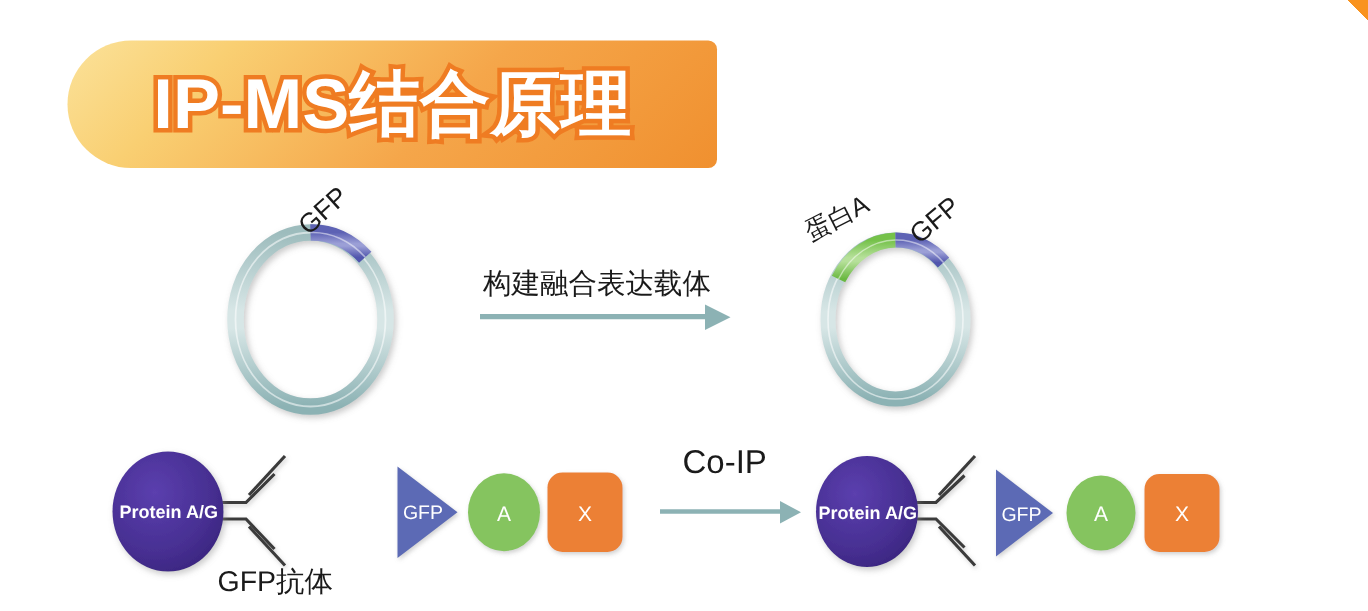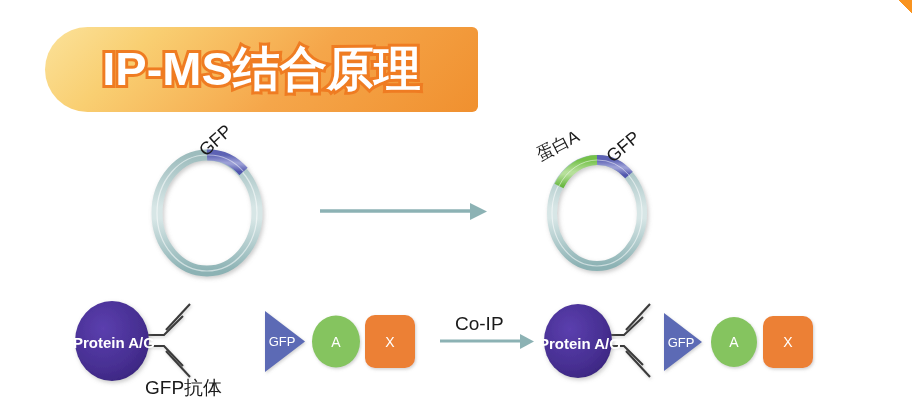--- a/index.html
+++ b/index.html
@@ -97,41 +97,41 @@
     transform: rotate(-40deg);
     transform-origin: left bottom;
   }
   .lbl-step1 {
     left: 322px;
     top: 176px;
     font-size: 19px;
   }
   .lbl-coip {
     left: 455px;
-    top: 313px;
-    font-size: 19px;
+    top: 295px;
+    font-size: 22px;
   }
   .lbl-antibody {
     left: 145px;
     top: 375px;
     font-size: 19px;
     text-align: center;
   }
 
   
   .shape-text {
     position: absolute;
     color: #ffffff;
     white-space: nowrap;
     text-align: center;
     font-family: "Liberation Sans", sans-serif;
     pointer-events: none;
   }
   .t-pag {
-    font-size: 15px;
+    font-size: 12px;
     font-weight: bold;
   }
   .t-small {
     font-size: 13px;
   }
   .t-mid {
     font-size: 14px;
   }
 </style>
 </head>
@@ -246,20 +246,21 @@
       <polygon points="664,313 664,371 702,342" fill="#5b6bb5" filter="url(#tinyShadow)"></polygon>
 
       <ellipse cx="734" cy="342" rx="23" ry="25" fill="#85c45f" filter="url(#tinyShadow)"></ellipse>
 
       <rect x="763" y="316" width="50" height="52" rx="10" ry="10" fill="#ec8034" filter="url(#tinyShadow)"></rect>
     </g>
   </svg>
 
   <div class="lbl lbl-rot-gfp1">GFP</div>
 
+  <div class="lbl lbl-step1">构建融合表达载体</div>
 
   <div class="lbl lbl-rot-proteinA">蛋白A</div>
 
   <div class="lbl lbl-rot-gfp2">GFP</div>
 
   <div class="shape-text t-pag" style="left:73px; top:334px; width:79px;">Protein A/G</div>
 
   <div class="lbl lbl-antibody">GFP抗体</div>
 
   <div class="shape-text t-small" style="left:266px; top:334px; width:32px;">GFP</div>

